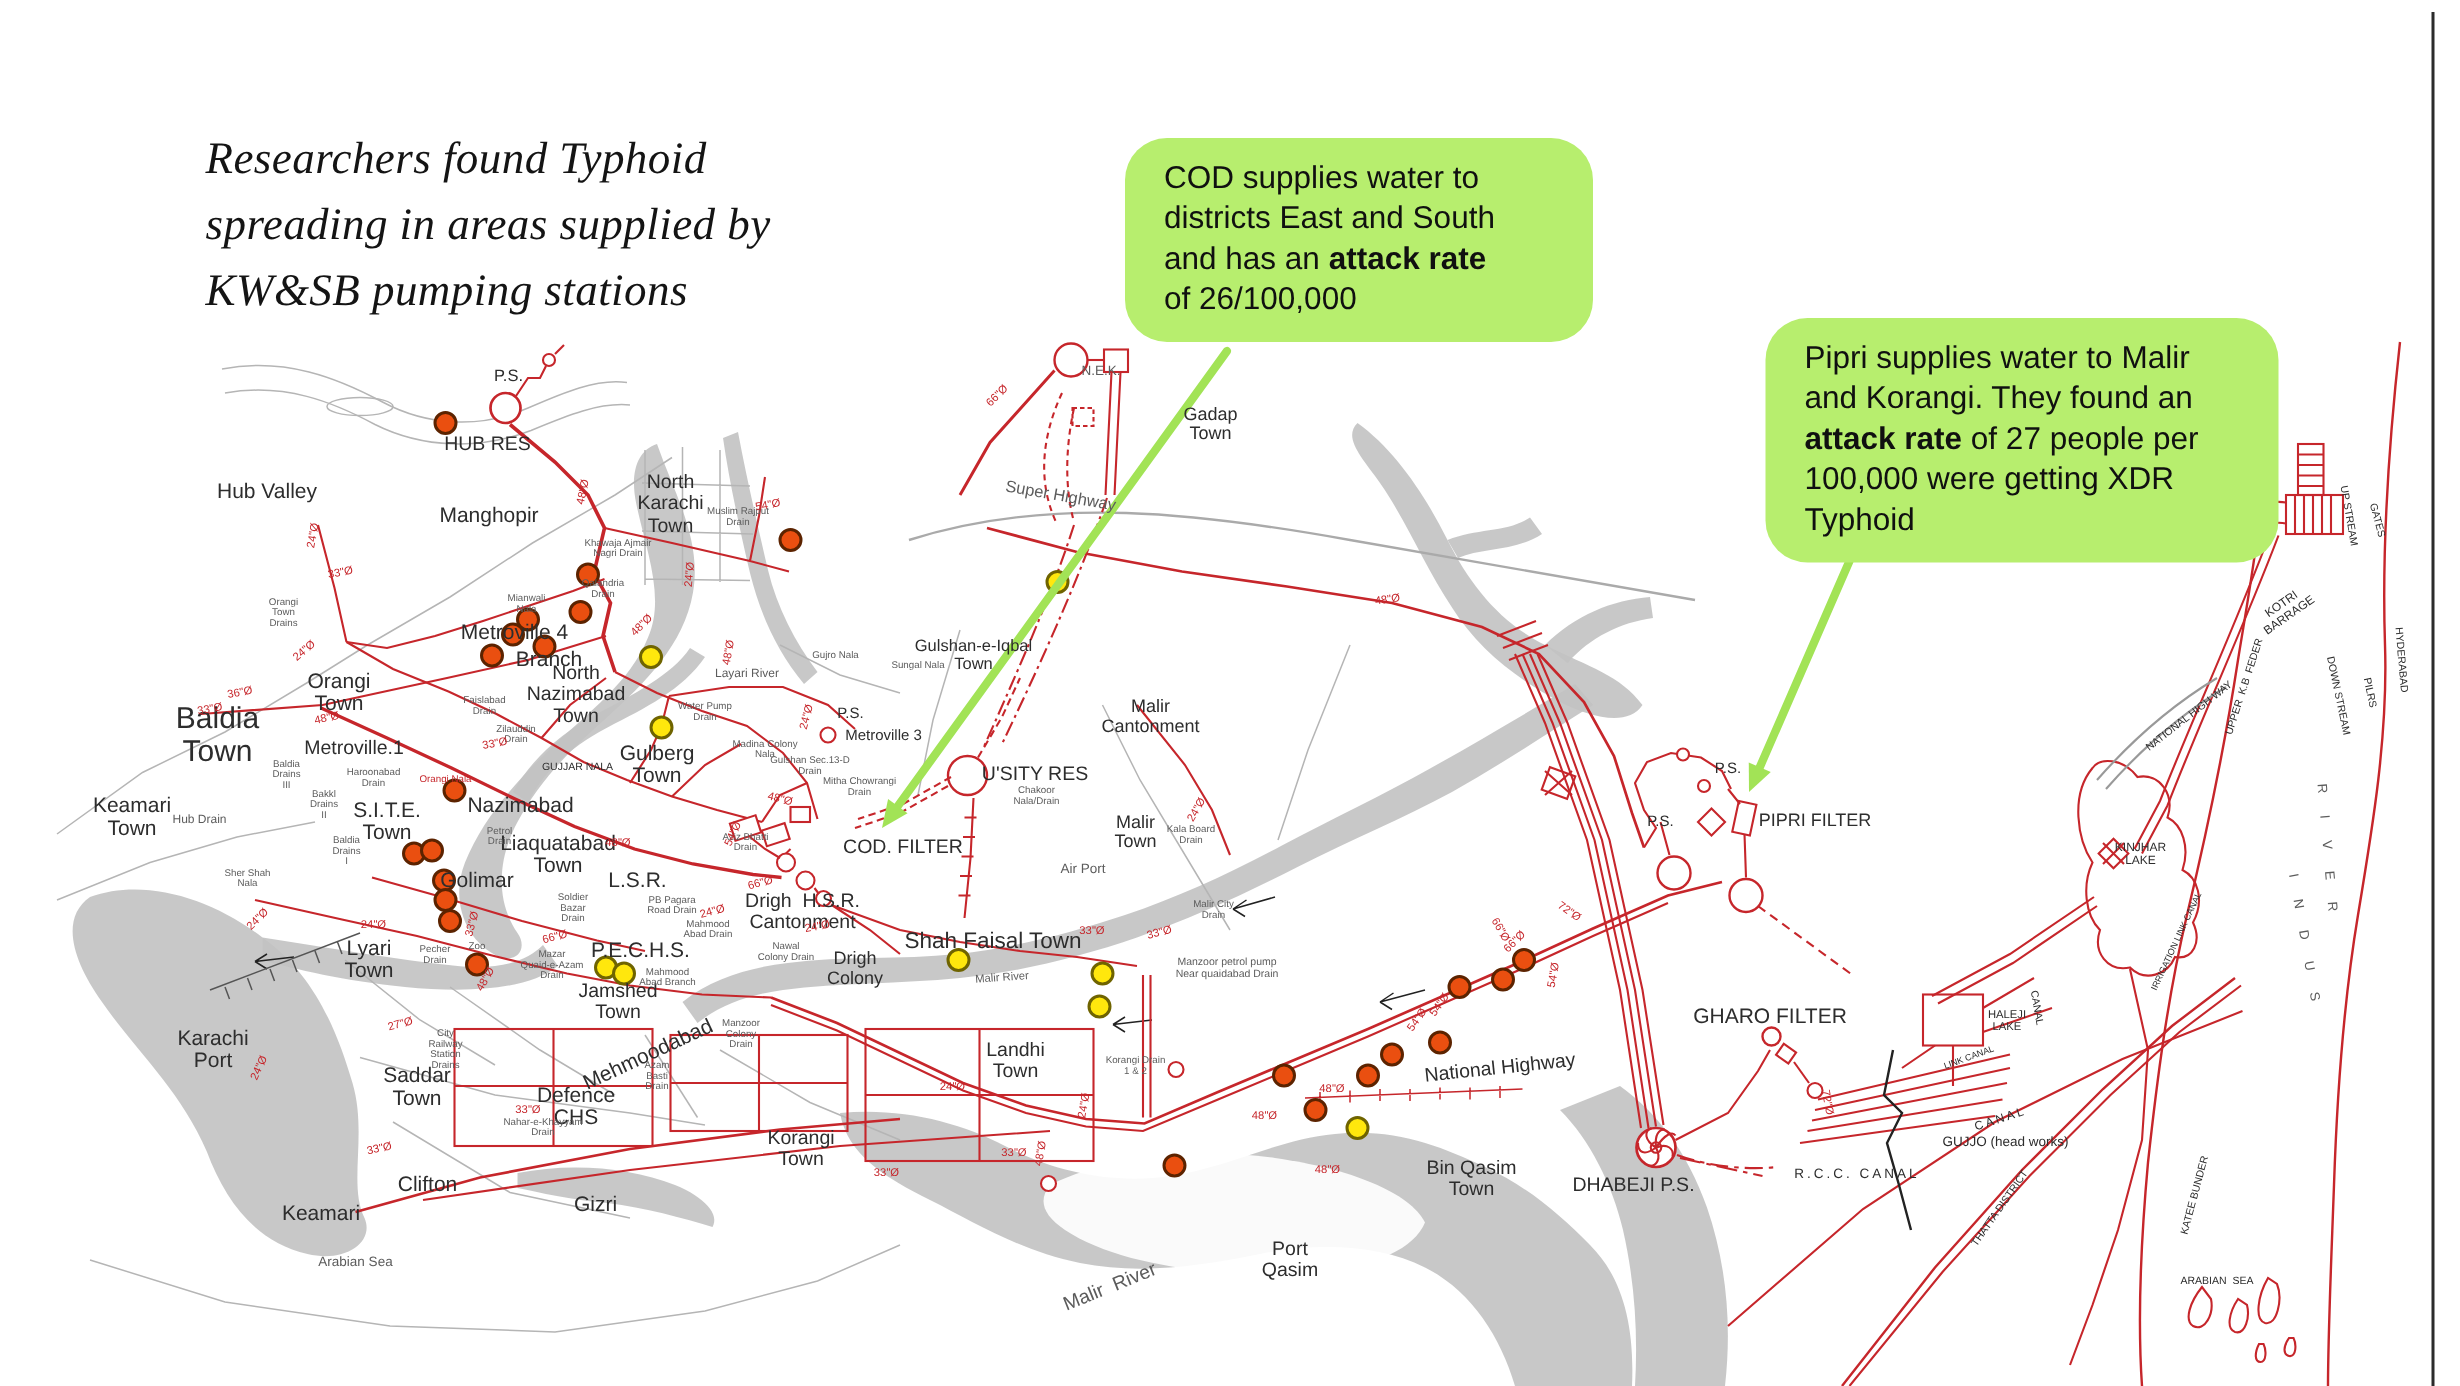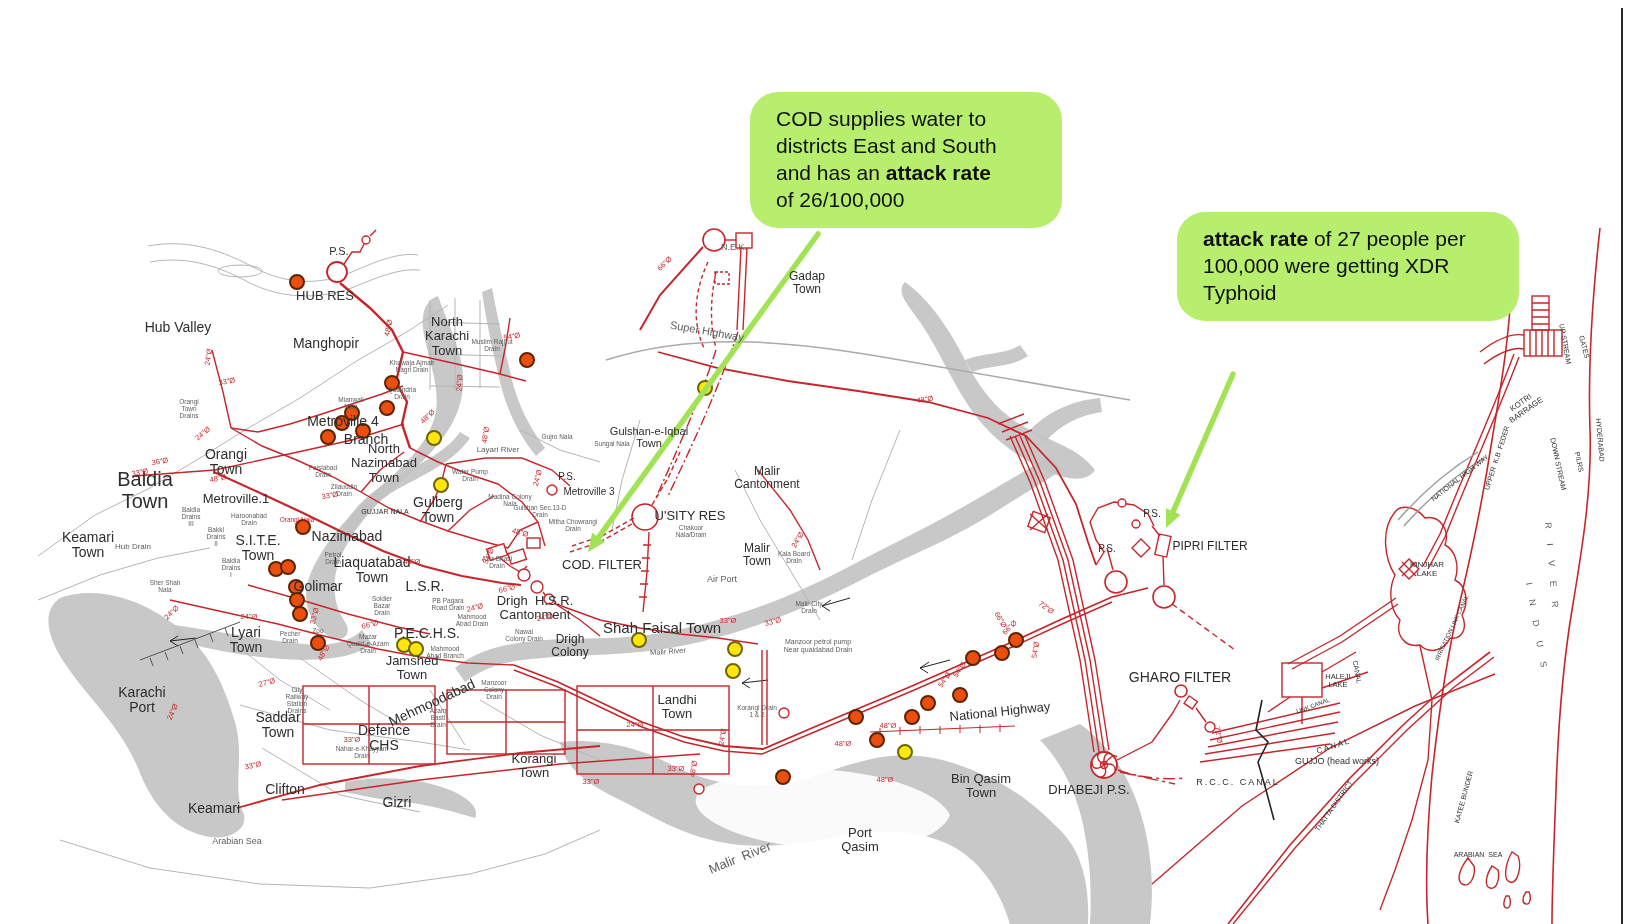--- a/index.html
+++ b/index.html
@@ -468,22 +468,27 @@
       <div class="maplabel c-r" style="left: 960px; top: 670px; font-size: 7.5px; transform: translate(-50%, -50%) rotate(-55deg);">54"Ø</div>
       <div class="maplabel c-r" style="left: 1010px; top: 628px; font-size: 7.5px; transform: translate(-50%, -50%) rotate(-45deg);">66"Ø</div>
       <div class="maplabel c-r" style="left: 1036px; top: 650px; font-size: 7.5px; transform: translate(-50%, -50%) rotate(-80deg);">54"Ø</div>
       <div class="maplabel c-r" style="left: 1218px; top: 735px; font-size: 7.5px; transform: translate(-50%, -50%) rotate(80deg);">72"Ø</div>
       <div class="maplabel c-r" style="left: 1046px; top: 608px; font-size: 7.5px; transform: translate(-50%, -50%) rotate(35deg);">72"Ø</div>
       <div class="maplabel c-r" style="left: 1000px; top: 620px; font-size: 7.5px; transform: translate(-50%, -50%) rotate(60deg);">66"Ø</div>
       <div class="maplabel c-r" style="left: 925px; top: 400px; font-size: 7.5px; transform: translate(-50%, -50%) rotate(-8deg);">48"Ø</div>
       <div class="maplabel c-r" style="left: 945px; top: 680px; font-size: 7.5px; transform: translate(-50%, -50%) rotate(-55deg);">54"Ø</div>
     </div>
 
+  <div class="title">Researchers found Typhoid
+spreading in areas supplied by
+KW&amp;SB pumping stations</div>
 
   <div class="callout" id="callout-0" style="left: 750px; top: 92px; width: 260px; background: rgb(183, 238, 110);"><span>COD supplies water to
 districts East and South
 and has an </span><b>attack rate</b><span>
 of 26/100,000</span></div>
-  <div class="callout" id="callout-1" style="left: 1177px; top: 212px; width: 290px; background: rgb(183, 238, 110);"><b>attack rate</b><span> of 27 people per
+  <div class="callout" id="callout-1" style="left: 1177px; top: 212px; width: 290px; background: rgb(183, 238, 110);"><span>Pipri supplies water to Malir
+and Korangi. They found an
+</span><b>attack rate</b><span> of 27 people per
 100,000 were getting XDR
 Typhoid</span></div>
 
 </div>
 
 </body></html>

